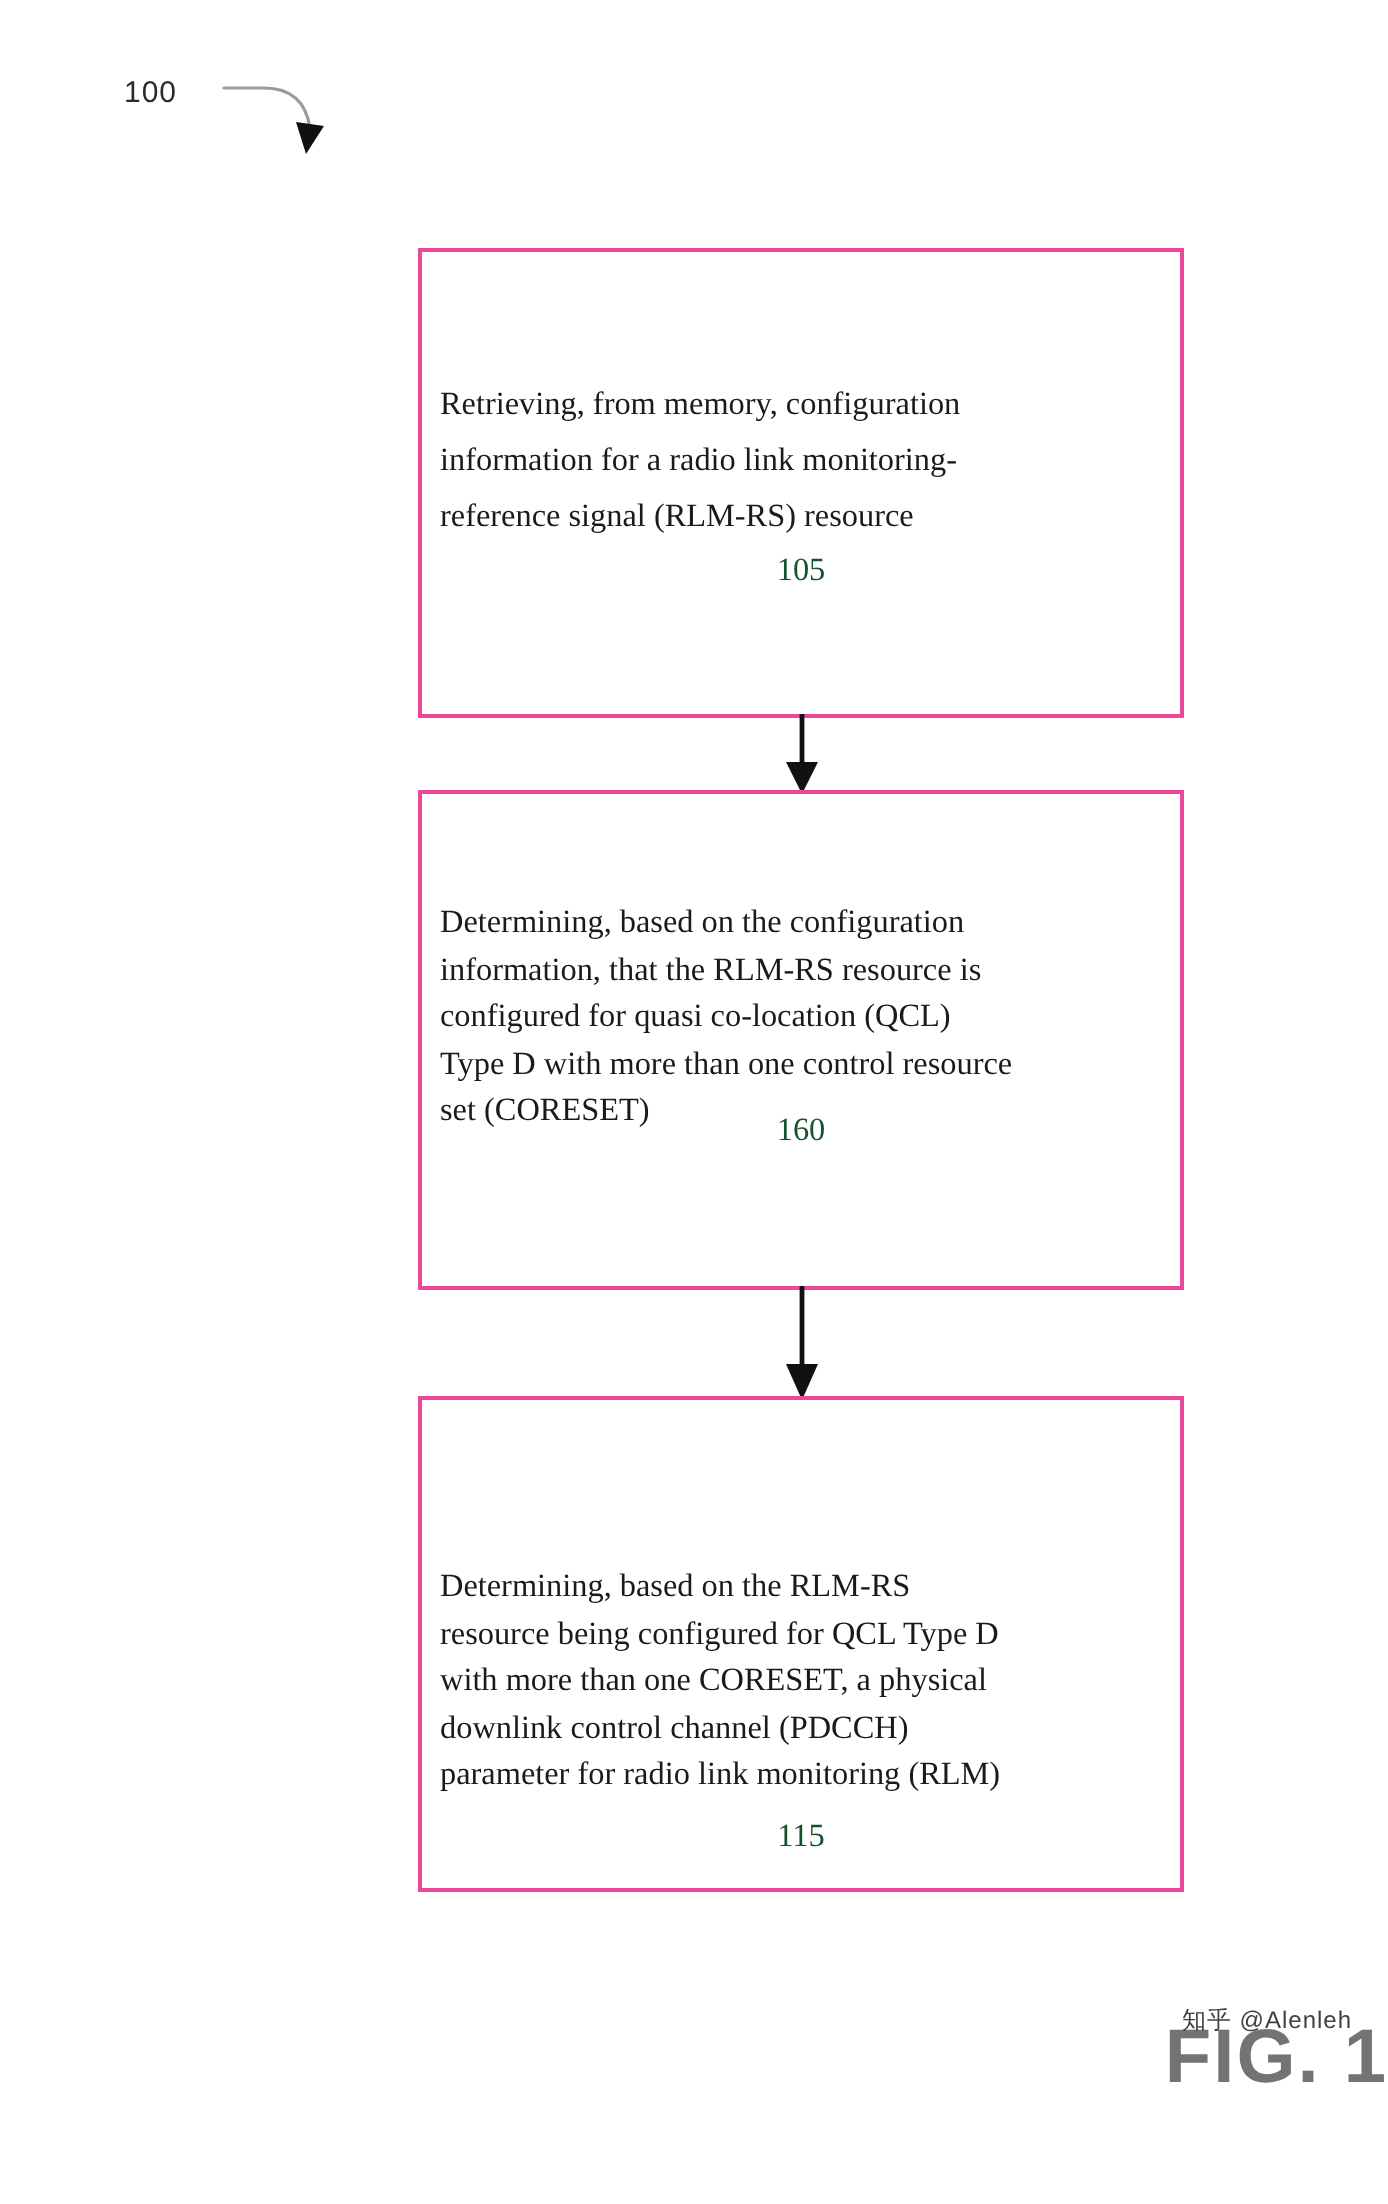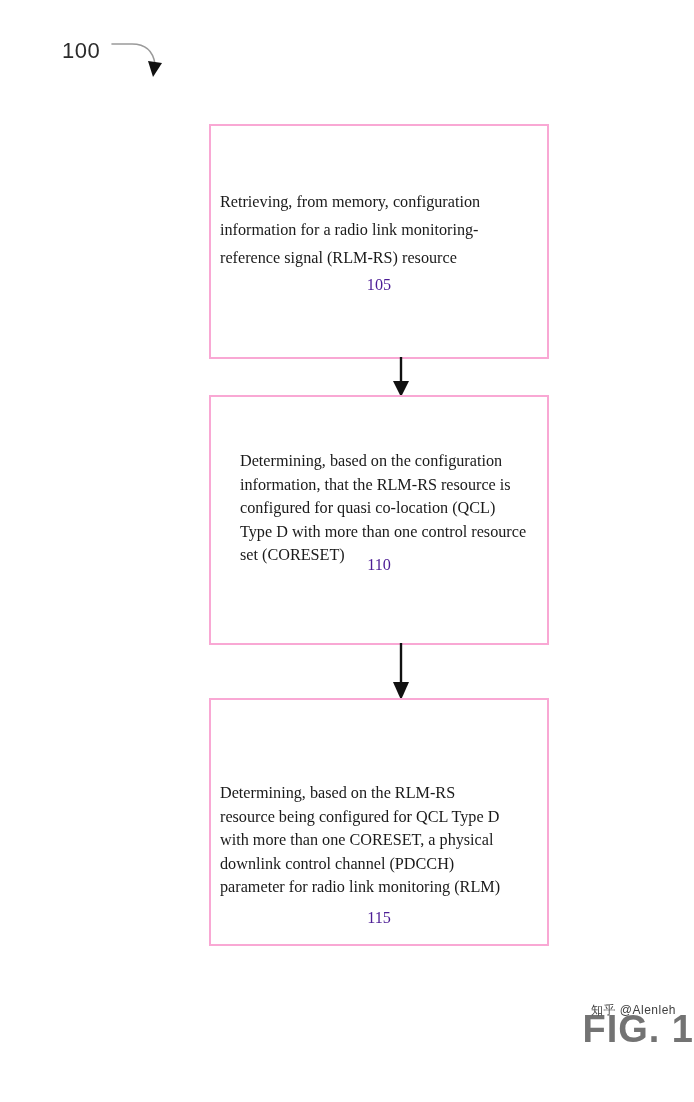--- a/index.html
+++ b/index.html
@@ -21,39 +21,39 @@
     inset: 0;
     background: #ffffff;
   }
 
   
   .fig-ref {
     position: absolute;
     left: 62px;
     top: 38px;
     font-family: "Liberation Sans", sans-serif;
-    font-size: 22px;
+    font-size: 15px;
     color: #2b2b2b;
     letter-spacing: 0.5px;
   }
 
   .leader-svg {
     position: absolute;
     left: 110px;
     top: 34px;
     width: 70px;
     height: 52px;
   }
 
   
   .flow-box {
     position: absolute;
     left: 209px;
-    width: 340px;
-    border: 2px solid #f9a8d4;
+    width: 383px;
+    border: 2px solid #ec4899;
     background: #ffffff;
     box-sizing: border-box;
   }
 
   #box-1 { top: 124px; height: 235px; }
   #box-2 { top: 395px; height: 250px; }
   #box-3 { top: 698px; height: 248px; }
 
   .box-text {
     position: absolute;
@@ -65,35 +65,34 @@
     white-space: pre-line;
   }
 
   #box-1 .box-text {
     top: 62px;
     line-height: 28px;
   }
   #box-2 .box-text {
     top: 53px;
     line-height: 23.5px;
-    margin-left: 20px;
   }
   #box-3 .box-text {
     top: 55px;
     line-height: 23.5px;
     margin-top: 27px;
   }
 
   .box-number {
     position: absolute;
     left: 0;
     right: 0;
     text-align: center;
     font-size: 16.2px;
-    color: #4c1d95;
+    color: #14532d;
   }
 
   #box-1 .box-number { top: 150px; }
   #box-2 .box-number { top: 159px; }
   #box-3 .box-number { top: 165px; margin-top: 44px; }
 
   
   .connector {
     position: absolute;
     left: 380px;
@@ -151,21 +150,21 @@
     <line x1="21" y1="0" x2="21" y2="26" stroke="#111111" stroke-width="2.4"></line>
     <path d="M 13 24 L 29 24 L 21 40 Z" fill="#111111"></path>
   </svg>
 
   <div class="flow-box" id="box-2">
     <div class="box-text">Determining, based on the configuration
 information, that the RLM-RS resource is
 configured for quasi co-location (QCL)
 Type D with more than one control resource
 set (CORESET)</div>
-    <div class="box-number">110</div>
+    <div class="box-number">160</div>
   </div>
 
   <svg class="connector" id="connector-2" viewBox="0 0 42 57" xmlns="http://www.w3.org/2000/svg" preserveAspectRatio="none">
     <line x1="21" y1="0" x2="21" y2="41" stroke="#111111" stroke-width="2.4"></line>
     <path d="M 13 39 L 29 39 L 21 57 Z" fill="#111111"></path>
   </svg>
 
   <div class="flow-box" id="box-3">
     <div class="box-text">Determining, based on the RLM-RS
 resource being configured for QCL Type D

